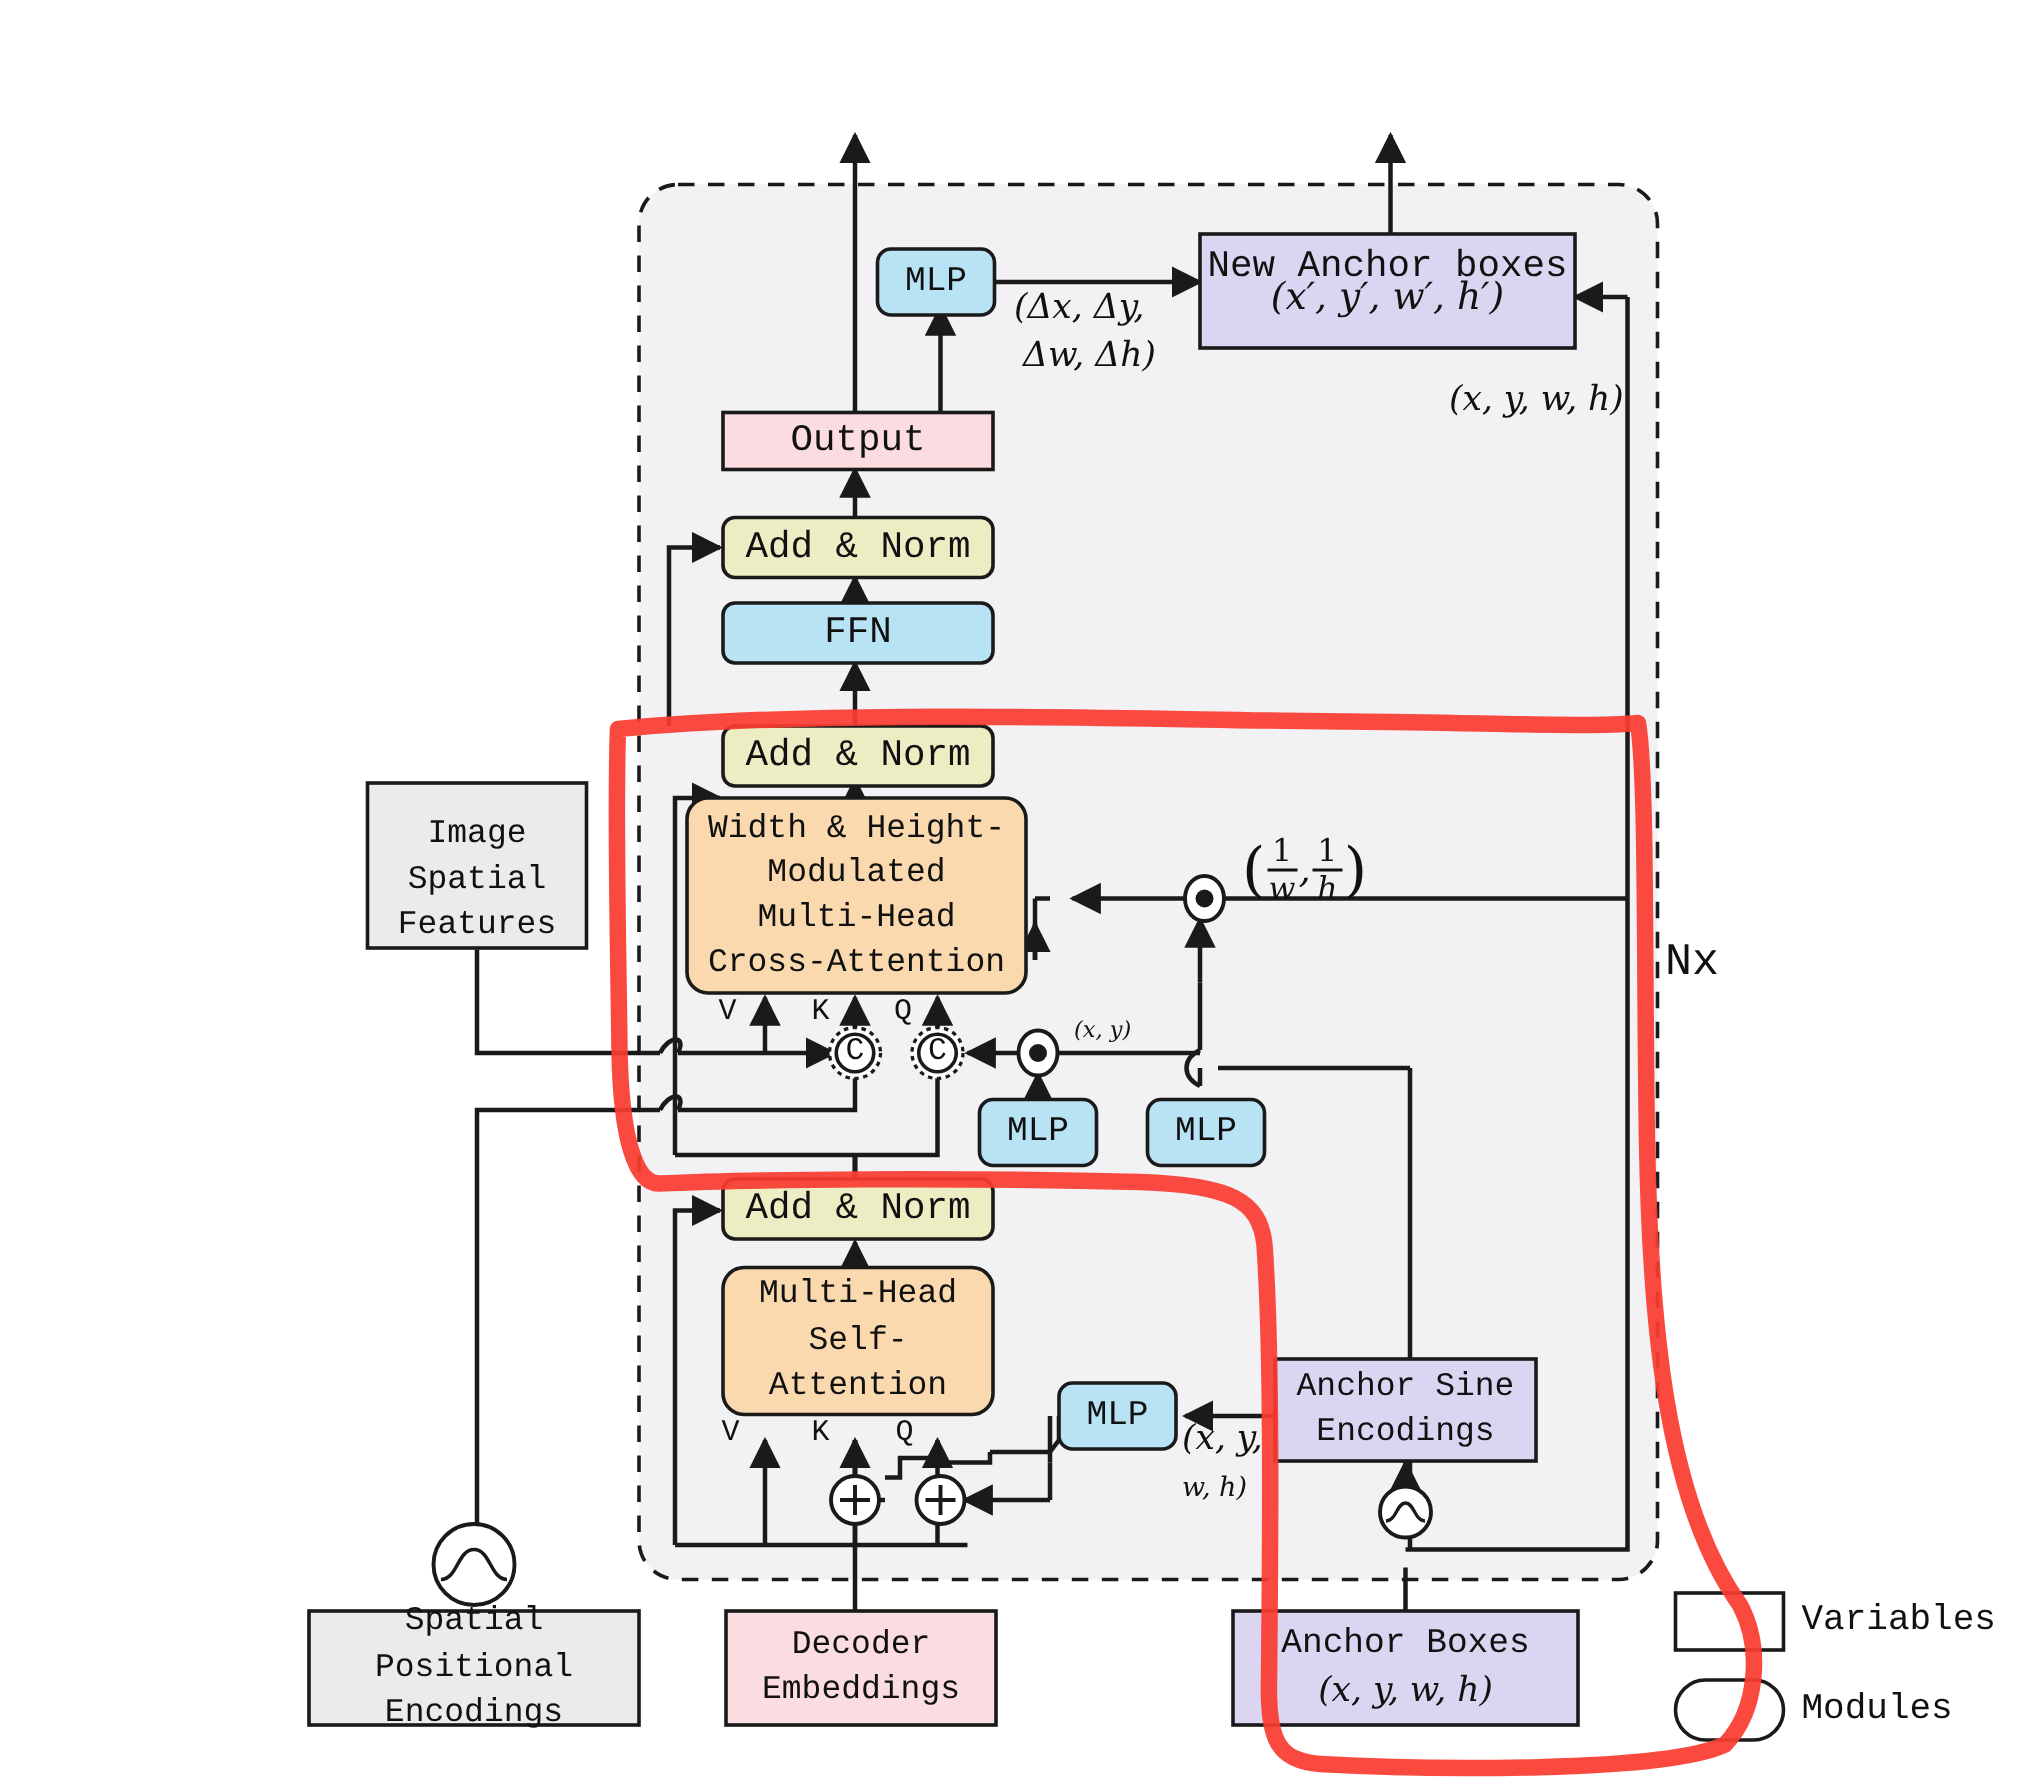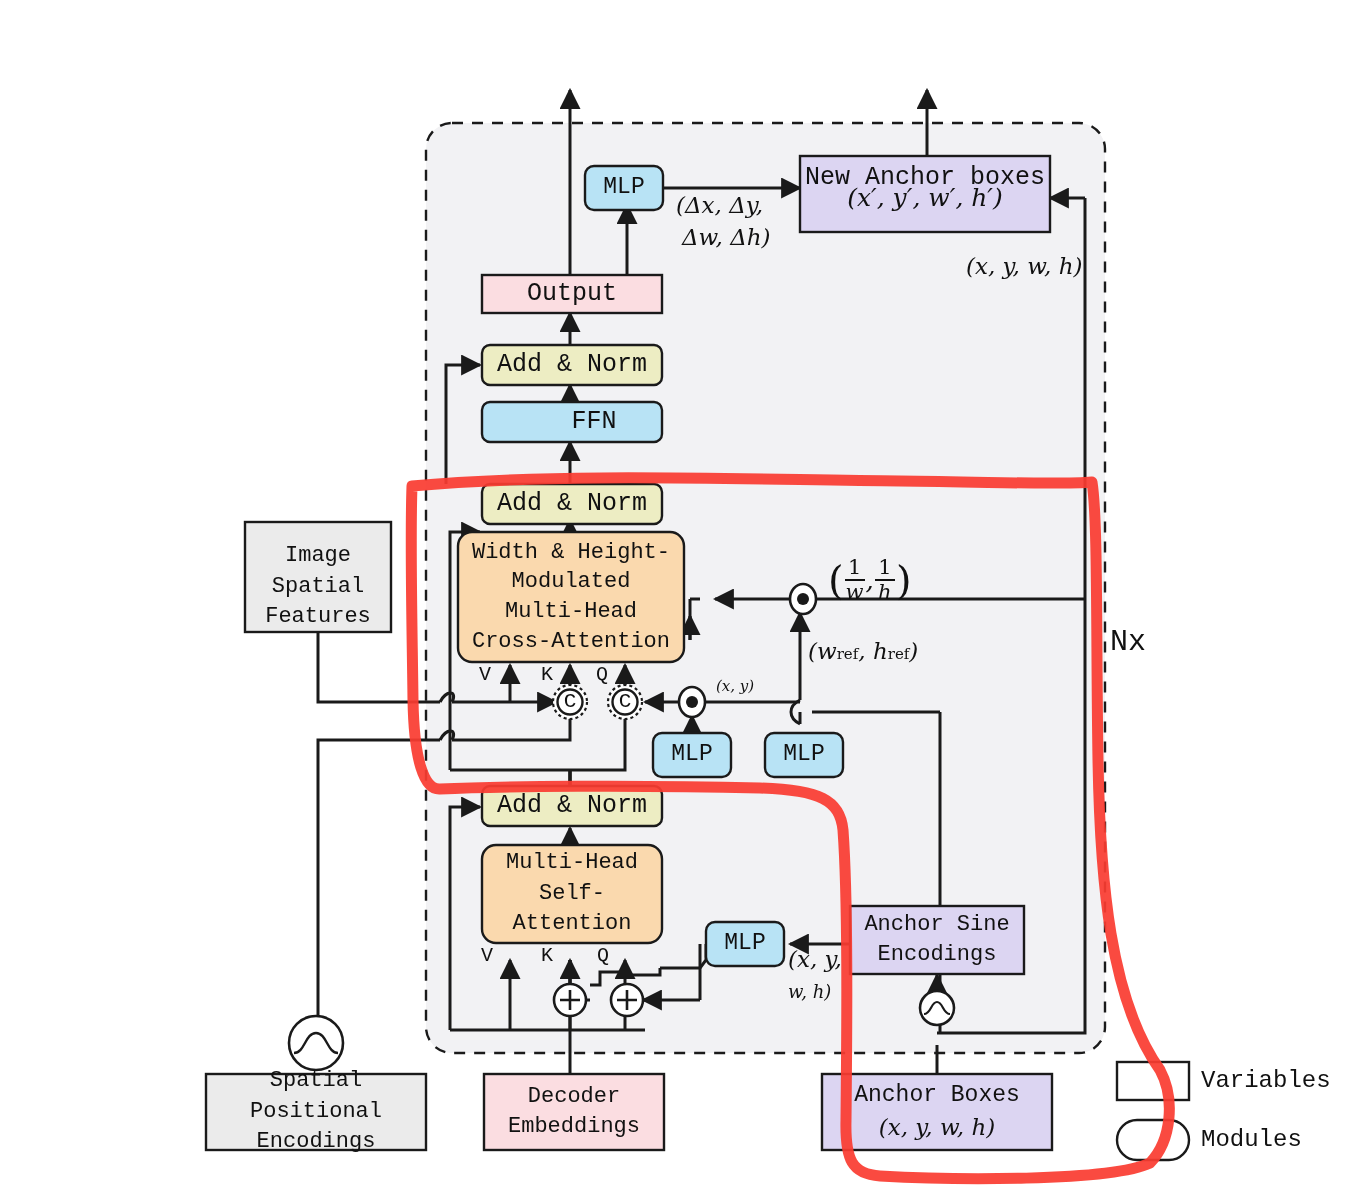--- a/index.html
+++ b/index.html
@@ -279,21 +279,21 @@
 
 <div class="lbl" style="left:585px;top:166px;width:78px;height:44px;font-size:23px;">MLP</div>
 
 <div class="lbl" style="left:800px;top:161px;width:250px;height:34px;font-size:25px;">New Anchor boxes</div>
 <div class="lbl math" style="left:800px;top:182px;width:250px;height:32px;font-size:25px;">(x′, y′, w′, h′)</div>
 
 <div class="lbl" style="left:482px;top:275px;width:180px;height:38px;font-size:25px;">Output</div>
 
 <div class="lbl" style="left:482px;top:345px;width:180px;height:40px;font-size:25px;">Add &amp; Norm</div>
 
-<div class="lbl" style="left:482px;top:402px;width:180px;height:40px;font-size:25px;padding-left:22px;">FFN</div>
+<div class="lbl" style="left:482px;top:402px;width:180px;height:40px;font-size:25px;">FFN</div>
 
 <div class="lbl" style="left:482px;top:484px;width:180px;height:40px;font-size:25px;">Add &amp; Norm</div>
 
 <div class="lbl" style="left:458px;top:532px;width:226px;height:130px;font-size:22px;line-height:1.35;">Width &amp; Height-
 Modulated
 Multi-Head
 Cross-Attention</div>
 
 <div class="lbl" style="left:482px;top:786px;width:180px;height:40px;font-size:25px;">Add &amp; Norm</div>
 
@@ -337,24 +337,20 @@
   </span>
   <span style="font-style:italic;">,</span>
   <span style="display:inline-flex;flex-direction:column;align-items:center;line-height:1;margin:0 1px;">
     <span class="mathn" style="font-size:21px;">1</span>
     <span style="display:block;width:20px;height:2px;background:#111;margin:1px 0;"></span>
     <span class="math" style="font-size:21px;">h</span>
   </span>
   <span style="font-size:40px;line-height:0.9;">)</span>
 </div>
 
-<div style="position:absolute;left:808px;top:638px;width:220px;height:30px;
-            font-family:'DejaVu Serif',serif;font-size:23px;color:#111;">
-  <span style="font-style:italic;">(w</span><span style="font-size:15px;">ref</span><span style="font-style:italic;">, h</span><span style="font-size:15px;">ref</span><span style="font-style:italic;">)</span>
-</div>
 
 <div class="lbl math" style="left:716px;top:672px;width:90px;height:28px;font-size:15px;justify-content:flex-start;">(x, y)</div>
 
 <div class="lbl math" style="left:788px;top:946px;width:90px;height:28px;font-size:23px;justify-content:flex-start;">(x, y,</div>
 <div class="lbl math" style="left:788px;top:978px;width:90px;height:28px;font-size:18px;justify-content:flex-start;">w, h)</div>
 
 <div class="lbl" style="left:1110px;top:626px;width:60px;height:34px;font-size:30px;justify-content:flex-start;">Nx</div>
 
 <div class="lbl" style="left:474px;top:662px;width:22px;height:26px;font-size:20px;">V</div>
 <div class="lbl" style="left:536px;top:662px;width:22px;height:26px;font-size:20px;">K</div>

